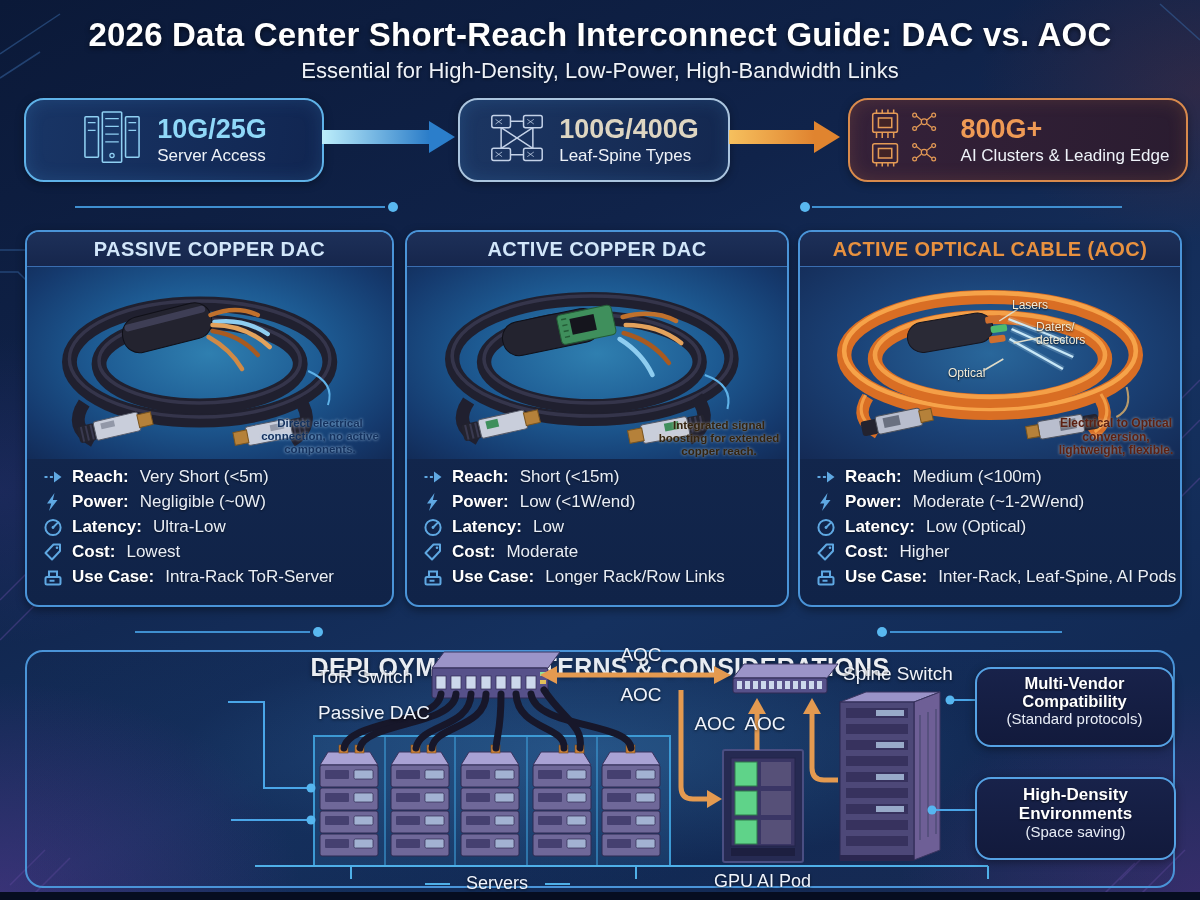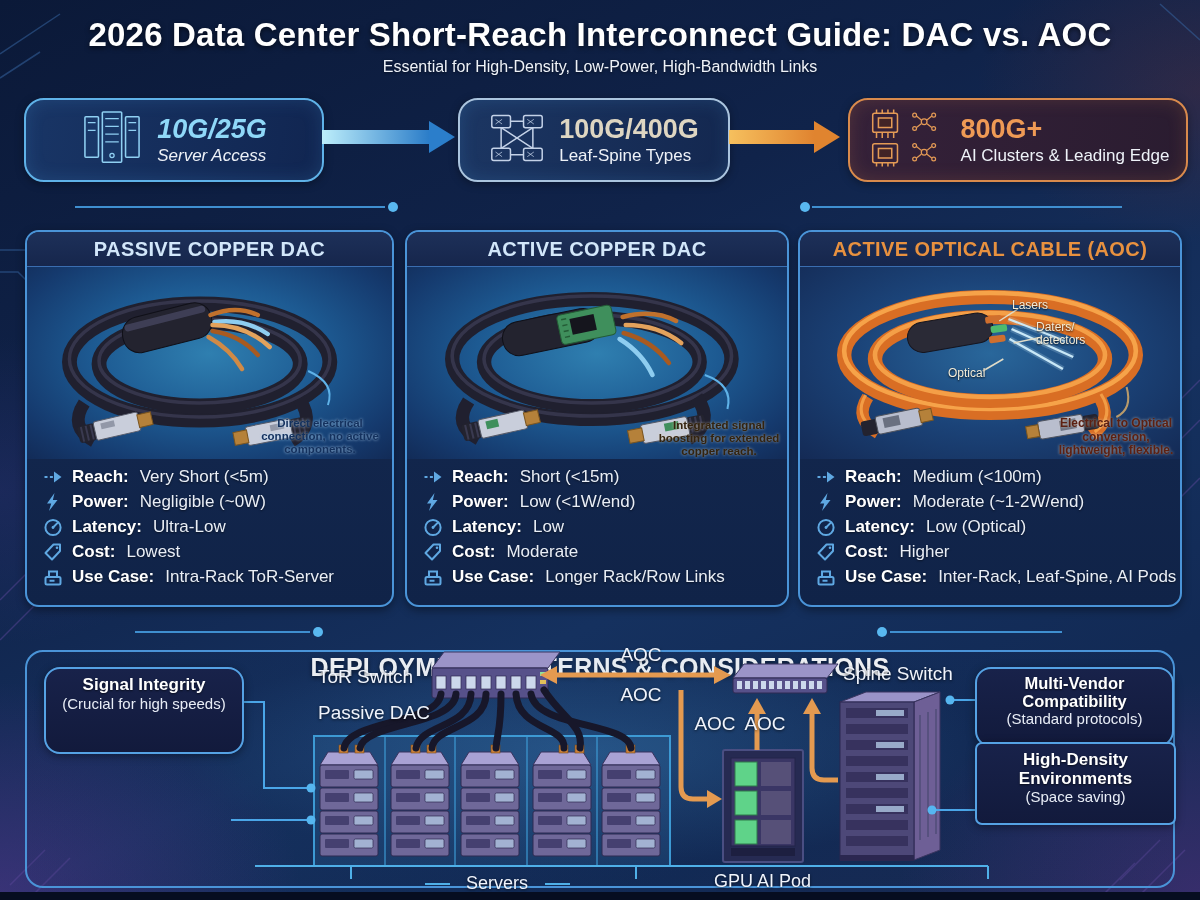--- a/index.html
+++ b/index.html
@@ -7,24 +7,24 @@
     font-family:"Liberation Sans","DejaVu Sans",sans-serif;color:#fff;
     background:
       radial-gradient(430px 300px at 0% 100%, rgba(92,52,142,.50), transparent 70%),
       radial-gradient(430px 300px at 100% 100%, rgba(88,50,138,.45), transparent 70%),
       radial-gradient(320px 220px at 100% 10%, rgba(120,45,45,.28), transparent 70%),
       radial-gradient(300px 220px at 0% 55%, rgba(60,60,140,.25), transparent 70%),
       linear-gradient(155deg,#0b1938 0%,#10234a 35%,#15315f 62%,#122a55 82%,#1b2a52 100%);}
   .abs{position:absolute;}
   .hdr-title{left:0;right:0;top:16px;text-align:center;font-size:33px;font-weight:700;letter-spacing:.2px;
     text-shadow:0 2px 5px rgba(0,0,0,.6);}
-  .hdr-sub{left:0;right:0;top:58px;text-align:center;font-size:16px;color:#eef2f8;text-shadow:0 1px 3px rgba(0,0,0,.5);}
+  .hdr-sub{left:0;right:0;top:58px;text-align:center;font-size:22px;color:#eef2f8;text-shadow:0 1px 3px rgba(0,0,0,.5);}
   .stage{top:98px;height:80px;border-radius:20px;display:flex;align-items:center;justify-content:center;gap:14px;
     box-shadow:inset 0 0 18px rgba(80,160,230,.18), 0 2px 8px rgba(0,0,0,.35);}
-  .stage-1{left:24px;width:296px;border:2px solid #5fb2e8;background:linear-gradient(100deg,rgba(26,56,106,.9),rgba(17,38,82,.92));font-style:italic;}
+  .stage-1{left:24px;width:296px;border:2px solid #5fb2e8;background:linear-gradient(100deg,rgba(26,56,106,.9),rgba(17,38,82,.92));}
   .stage-2{left:458px;width:268px;border:2px solid #aac4de;background:linear-gradient(100deg,rgba(30,58,104,.85),rgba(20,40,80,.9));}
   .stage-3{left:848px;width:336px;border:2px solid #d98a4c;background:linear-gradient(100deg,#352139,#2a1c30);
     box-shadow:inset 0 0 18px rgba(220,140,70,.18), 0 2px 8px rgba(0,0,0,.35);}
   .stage .txt{display:flex;flex-direction:column;line-height:1.05;}
   .stage .speed{font-size:27px;font-weight:700;}
   .stage-1 .speed{color:#8fd8f8;} .stage-2 .speed{color:#ded6c2;} .stage-3 .speed{color:#ef9a55;}
   .stage .sub{font-size:17px;color:#eef2f8;margin-top:4px;}
   .flow-arrow{top:130px;height:14px;}
   .flow-arrow .shaft{position:absolute;left:0;top:0;height:14px;width:100%;}
   .flow-arrow .head{position:absolute;right:-25px;top:-9px;width:0;height:0;border-top:16px solid transparent;border-bottom:16px solid transparent;}
@@ -60,21 +60,21 @@
   .deploy-panel{left:25px;top:650px;width:1146px;height:234px;border:2px solid #4a94d8;border-radius:18px;
     background:radial-gradient(560px 160px at 560px 100px, rgba(70,150,210,.26), rgba(20,40,80,.08) 72%);}
   .callout{position:absolute;border:2px solid #55a2e4;border-radius:16px;background:linear-gradient(#18224a,#121a3c);
     text-align:center;padding:7px 6px 4px;box-shadow:0 2px 8px rgba(0,0,0,.4);}
   .callout .c-title{font-size:17px;font-weight:700;line-height:1.1;text-shadow:0 1px 2px rgba(0,0,0,.6);}
   .callout .c-sub{font-size:15px;color:#e8edf6;line-height:1.12;margin-top:1px;}
   .co-1{left:44px;top:667px;width:184px;height:72px;}
   .co-2{left:44px;top:787px;width:187px;height:69px;}
   .co-3{left:975px;top:667px;width:183px;height:67px;padding-top:5px;}
   .co-3 .c-title{font-size:16.5px;}
-  .co-4{left:975px;top:742px;width:185px;height:68px;border-radius:7px;}
+  .co-4{left:975px;top:777px;width:185px;height:68px;}
   .dlabel{position:absolute;font-size:19px;color:#f0f4fc;text-shadow:0 1px 3px rgba(0,0,0,.65);}
   .dlabel-sm{font-size:18px;}
   .ctr{text-align:center;}
 </style>
 </head>
 <body>
 
 <div class="page">
 
   <svg class="abs" style="left:0;top:0;width:1200px;height:900px;pointer-events:none" viewBox="0 0 1200 900">
@@ -655,24 +655,20 @@
   <div class="abs dlabel" style="left:318px;top:666px">ToR Switch</div>
   <div class="abs dlabel" style="left:318px;top:702px">Passive DAC</div>
   <div class="abs dlabel ctr" style="left:614px;top:644px;width:54px">AOC</div>
   <div class="abs dlabel ctr" style="left:614px;top:684px;width:54px">AOC</div>
   <div class="abs dlabel ctr" style="left:692px;top:713px;width:46px">AOC</div>
   <div class="abs dlabel ctr" style="left:742px;top:713px;width:46px">AOC</div>
   <div class="abs dlabel" style="left:843px;top:663px">Spine Switch</div>
   <div class="abs dlabel dlabel-sm ctr" style="left:452px;top:873px;width:90px">Servers</div>
   <div class="abs dlabel dlabel-sm" style="left:714px;top:871px">GPU AI Pod</div>
 
-  <div class="abs callout co-1">
-    <div class="c-title">Signal Integrity</div>
-    <div class="c-sub">(Crucial for high speeds)</div>
-  </div>
   <div class="abs callout co-3">
     <div class="c-title">Multi-Vendor Compatibility</div>
     <div class="c-sub">(Standard protocols)</div>
   </div>
   <div class="abs callout co-4">
     <div class="c-title">High-Density Environments</div>
     <div class="c-sub">(Space saving)</div>
   </div>
 
 </div>

